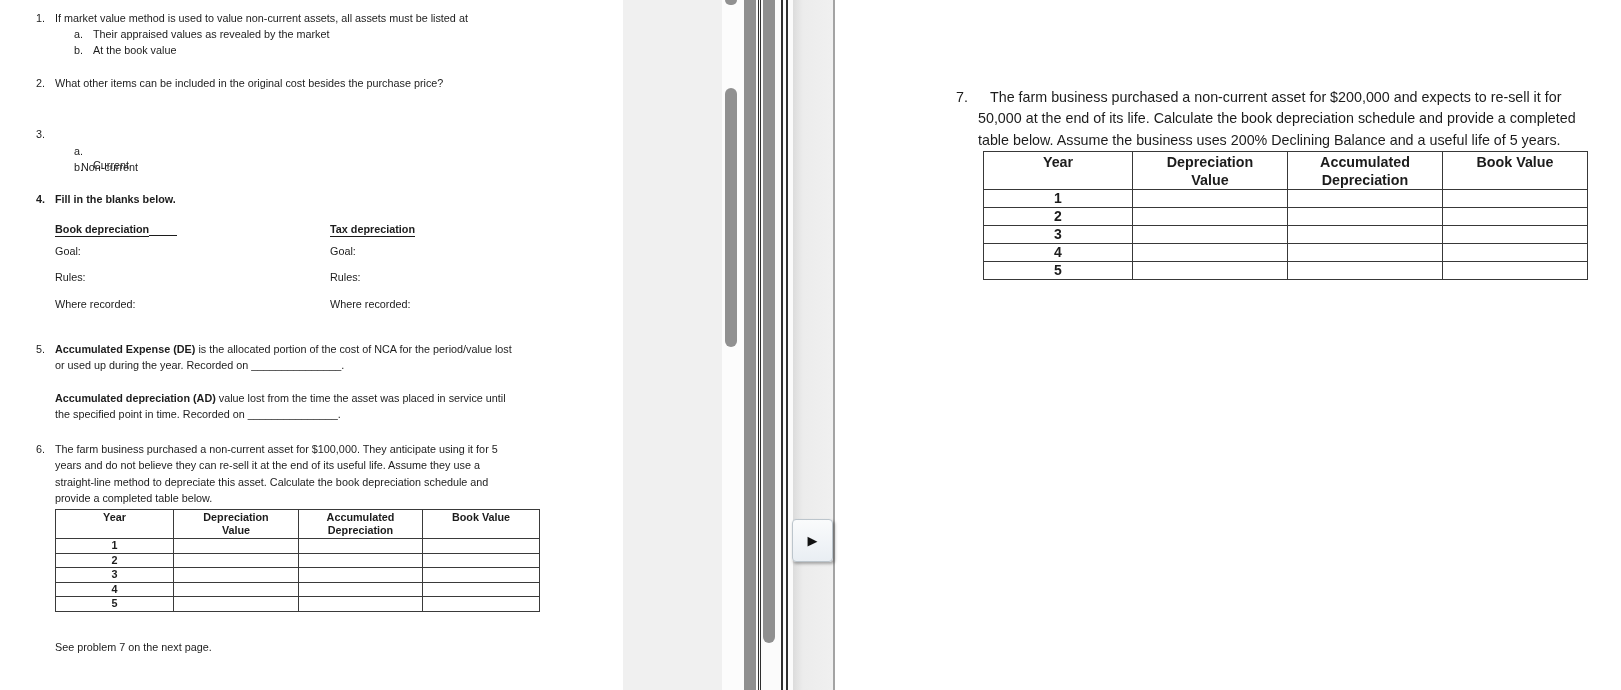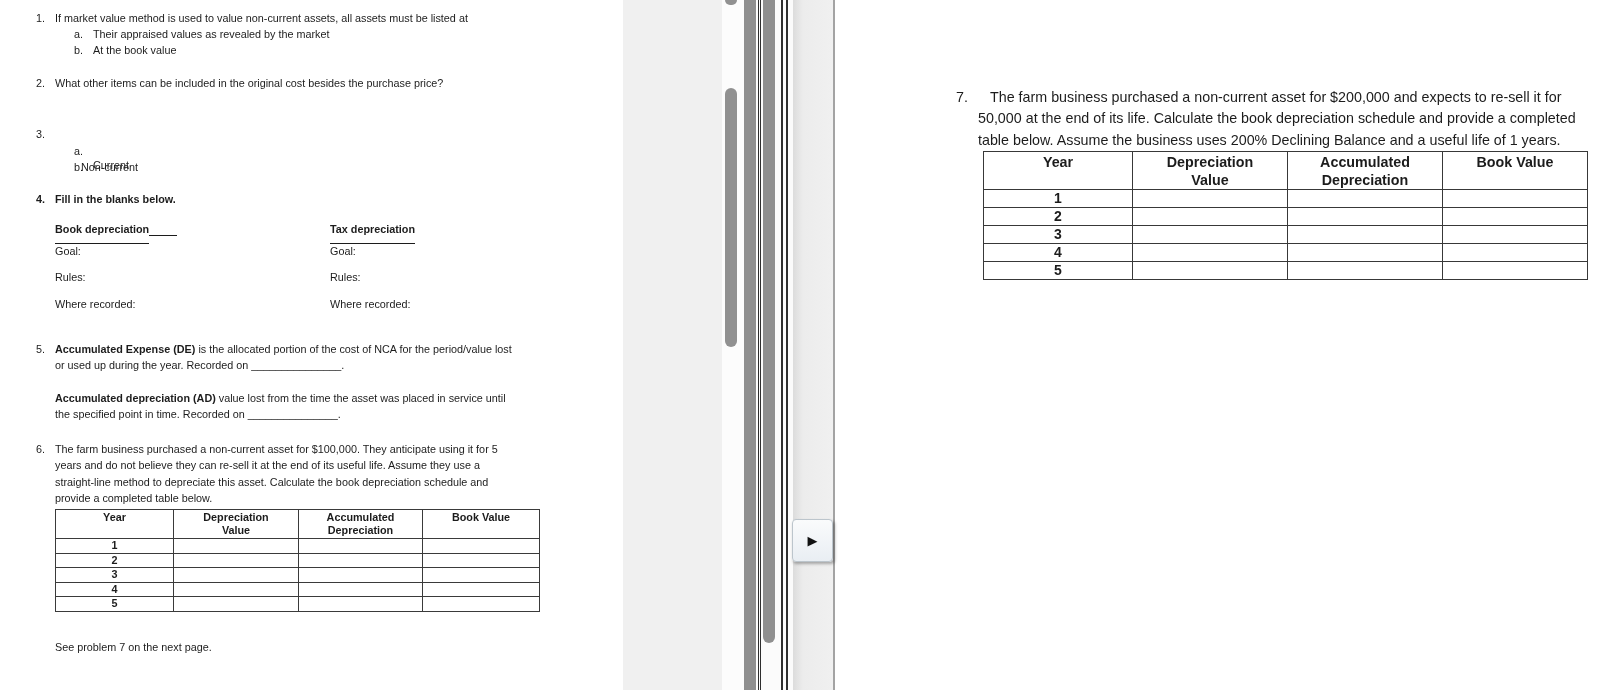--- a/index.html
+++ b/index.html
@@ -7,21 +7,21 @@
     width:1621px;height:690px;position:relative;overflow:hidden;
     background:#ffffff;
     font-family:"Liberation Sans","DejaVu Sans",sans-serif;
     color:#1c1c1c;
   }
   .abs{position:absolute;}
   
   .page1{left:0;top:0;width:623px;height:690px;background:#ffffff;border-right:1px solid #dadada;}
   .p1t{position:absolute;font-size:10.8px;line-height:13px;white-space:nowrap;}
   .p1bold{font-weight:bold;}
-  .ul{border-bottom:1.4px solid #1c1c1c;padding-bottom:8px;}
+  .ul{border-bottom:1.4px solid #1c1c1c;padding-bottom:1px;}
   .ultail{display:inline-block;width:28px;border-bottom:1.4px solid #1c1c1c;height:11px;vertical-align:bottom;}
   
   .t-left{border-collapse:collapse;table-layout:fixed;width:484px;}
   .t-left th,.t-left td{border:1.2px solid #3a3a3a;padding:0;overflow:hidden;}
   .t-left th{font-size:10.8px;font-weight:bold;text-align:center;vertical-align:top;line-height:13px;padding-top:1px;height:27px;}
   .t-left td{height:13.6px;font-size:10.8px;font-weight:bold;text-align:center;line-height:13.6px;}
   
   .gutter{left:623px;top:0;width:99px;height:690px;background:#f0f0f0;}
   .track{left:722px;top:0;width:22px;height:690px;background:#fcfcfc;}
   .thumbstub{left:725px;top:0;width:12px;height:5px;background:#919191;border-radius:0 0 5px 5px;}
@@ -175,21 +175,21 @@
 <div class="abs page2"></div>
 <div class="abs shadowstrip"></div>
 
 <div class="abs expand-btn">
   <span>▶</span>
 </div>
 
 <span class="p2t" style="left:956px;top:88px;">7.</span>
 <span class="p2t" style="left:950px;top:88px;margin-left:40px;">The farm business purchased a non-current asset for $200,000 and expects to re-sell it for</span>
 <span class="p2t" style="left:978px;top:109px;">50,000 at the end of its life. Calculate the book depreciation schedule and provide a completed</span>
-<span class="p2t" style="left:978px;top:131px;">table below. Assume the business uses 200% Declining Balance and a useful life of 1 years.</span>
+<span class="p2t" style="left:978px;top:131px;">table below. Assume the business uses 200% Declining Balance and a useful life of 5 years.</span>
 
 <div class="abs" style="left:983px;top:151px;">
   <table class="t-right">
     <colgroup>
         <col style="width:149px">
         <col style="width:155px">
         <col style="width:155px">
         <col style="width:145px">
       </colgroup>
     <tbody>

